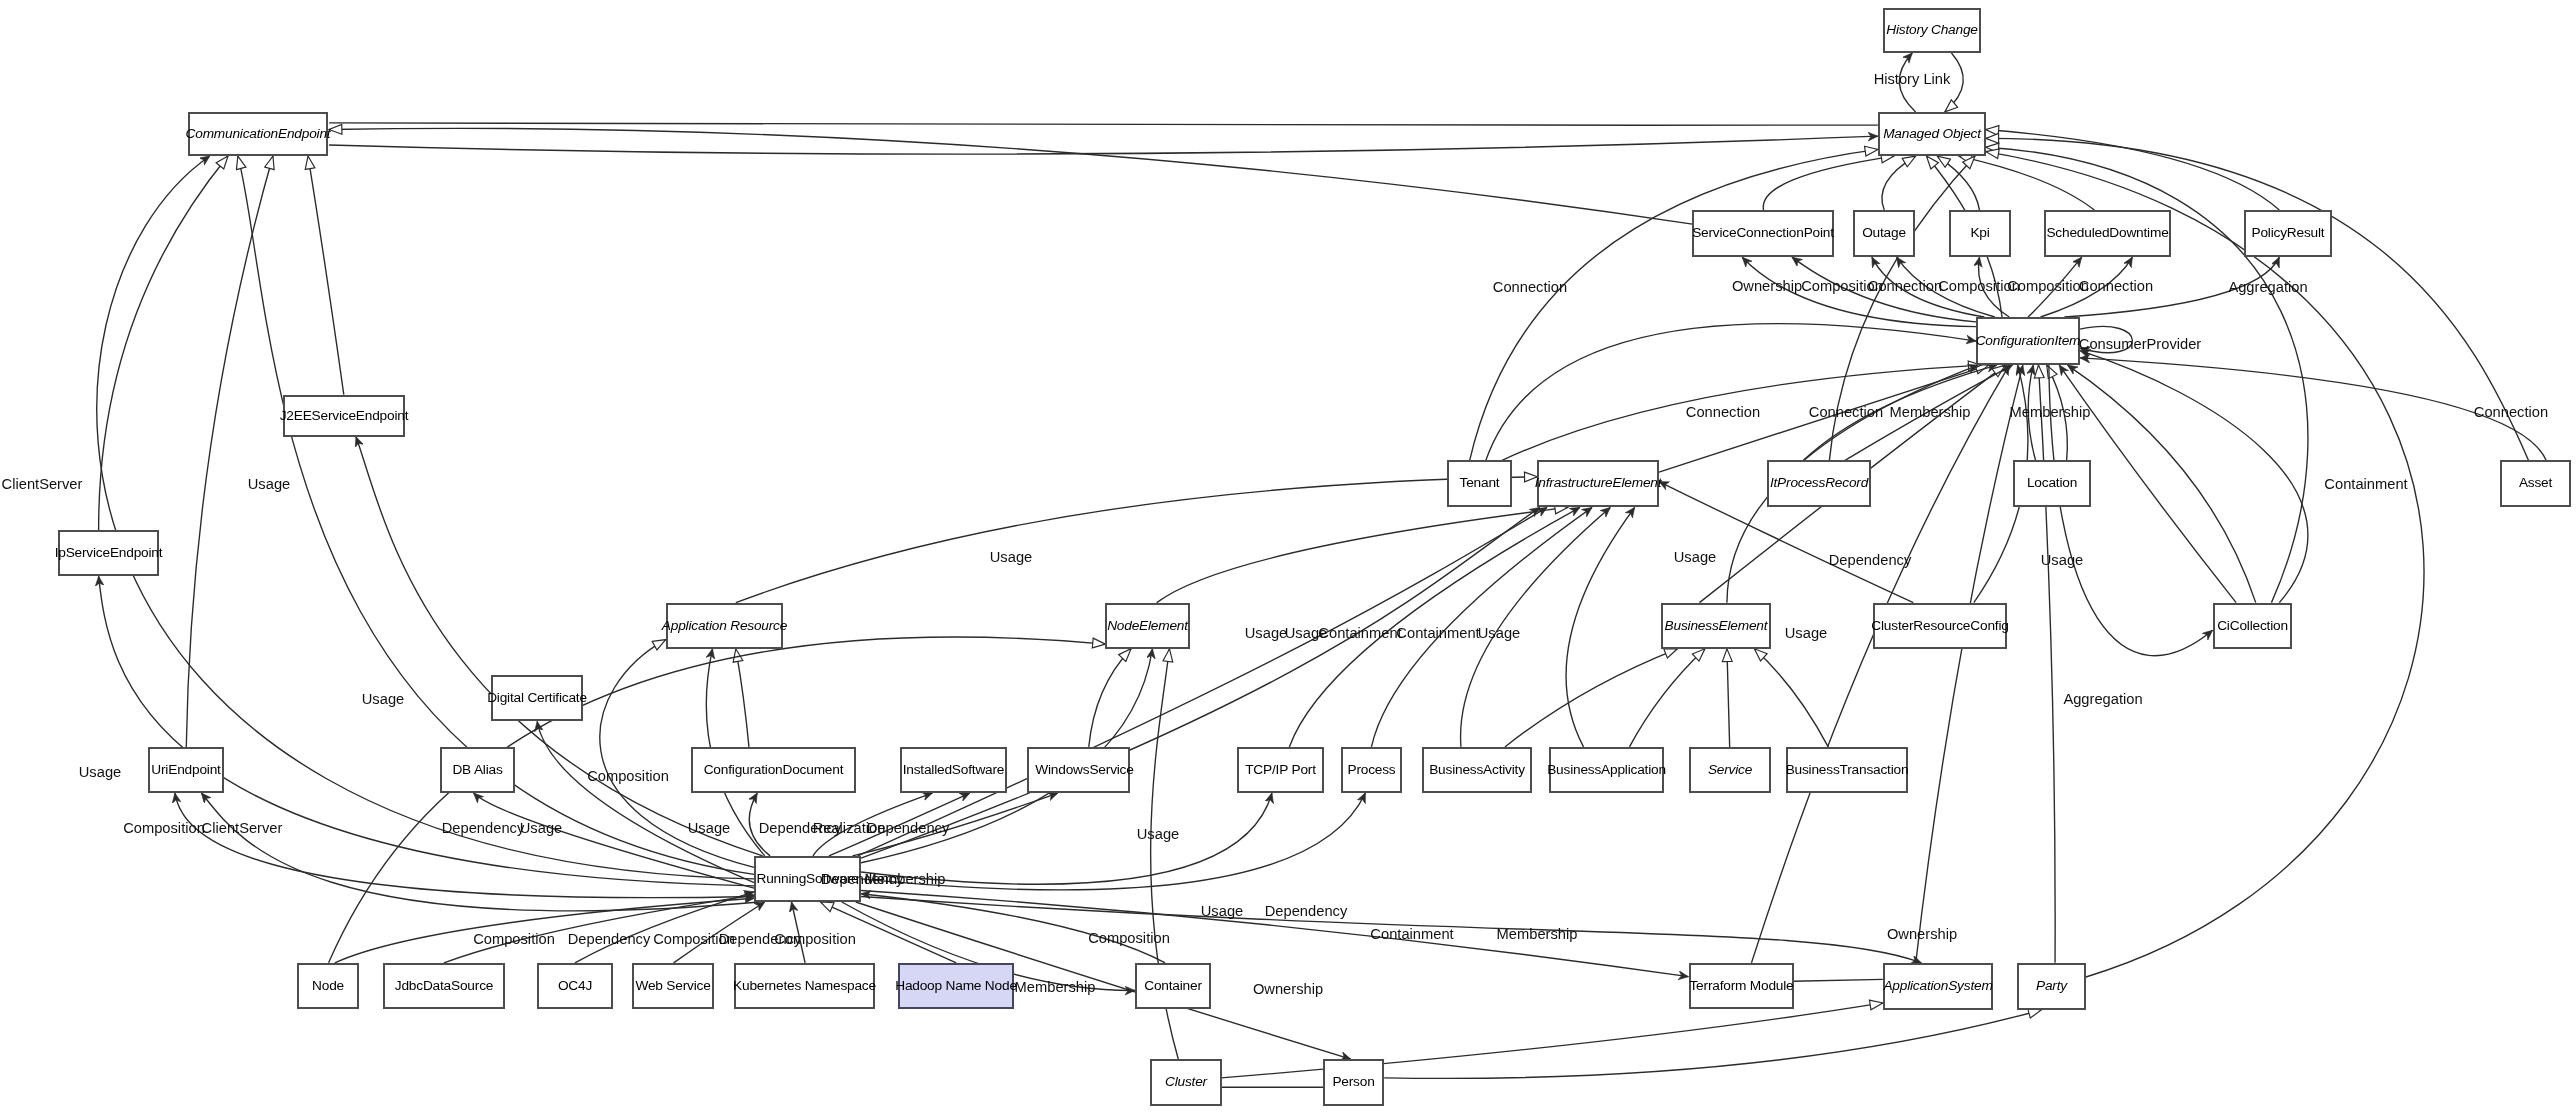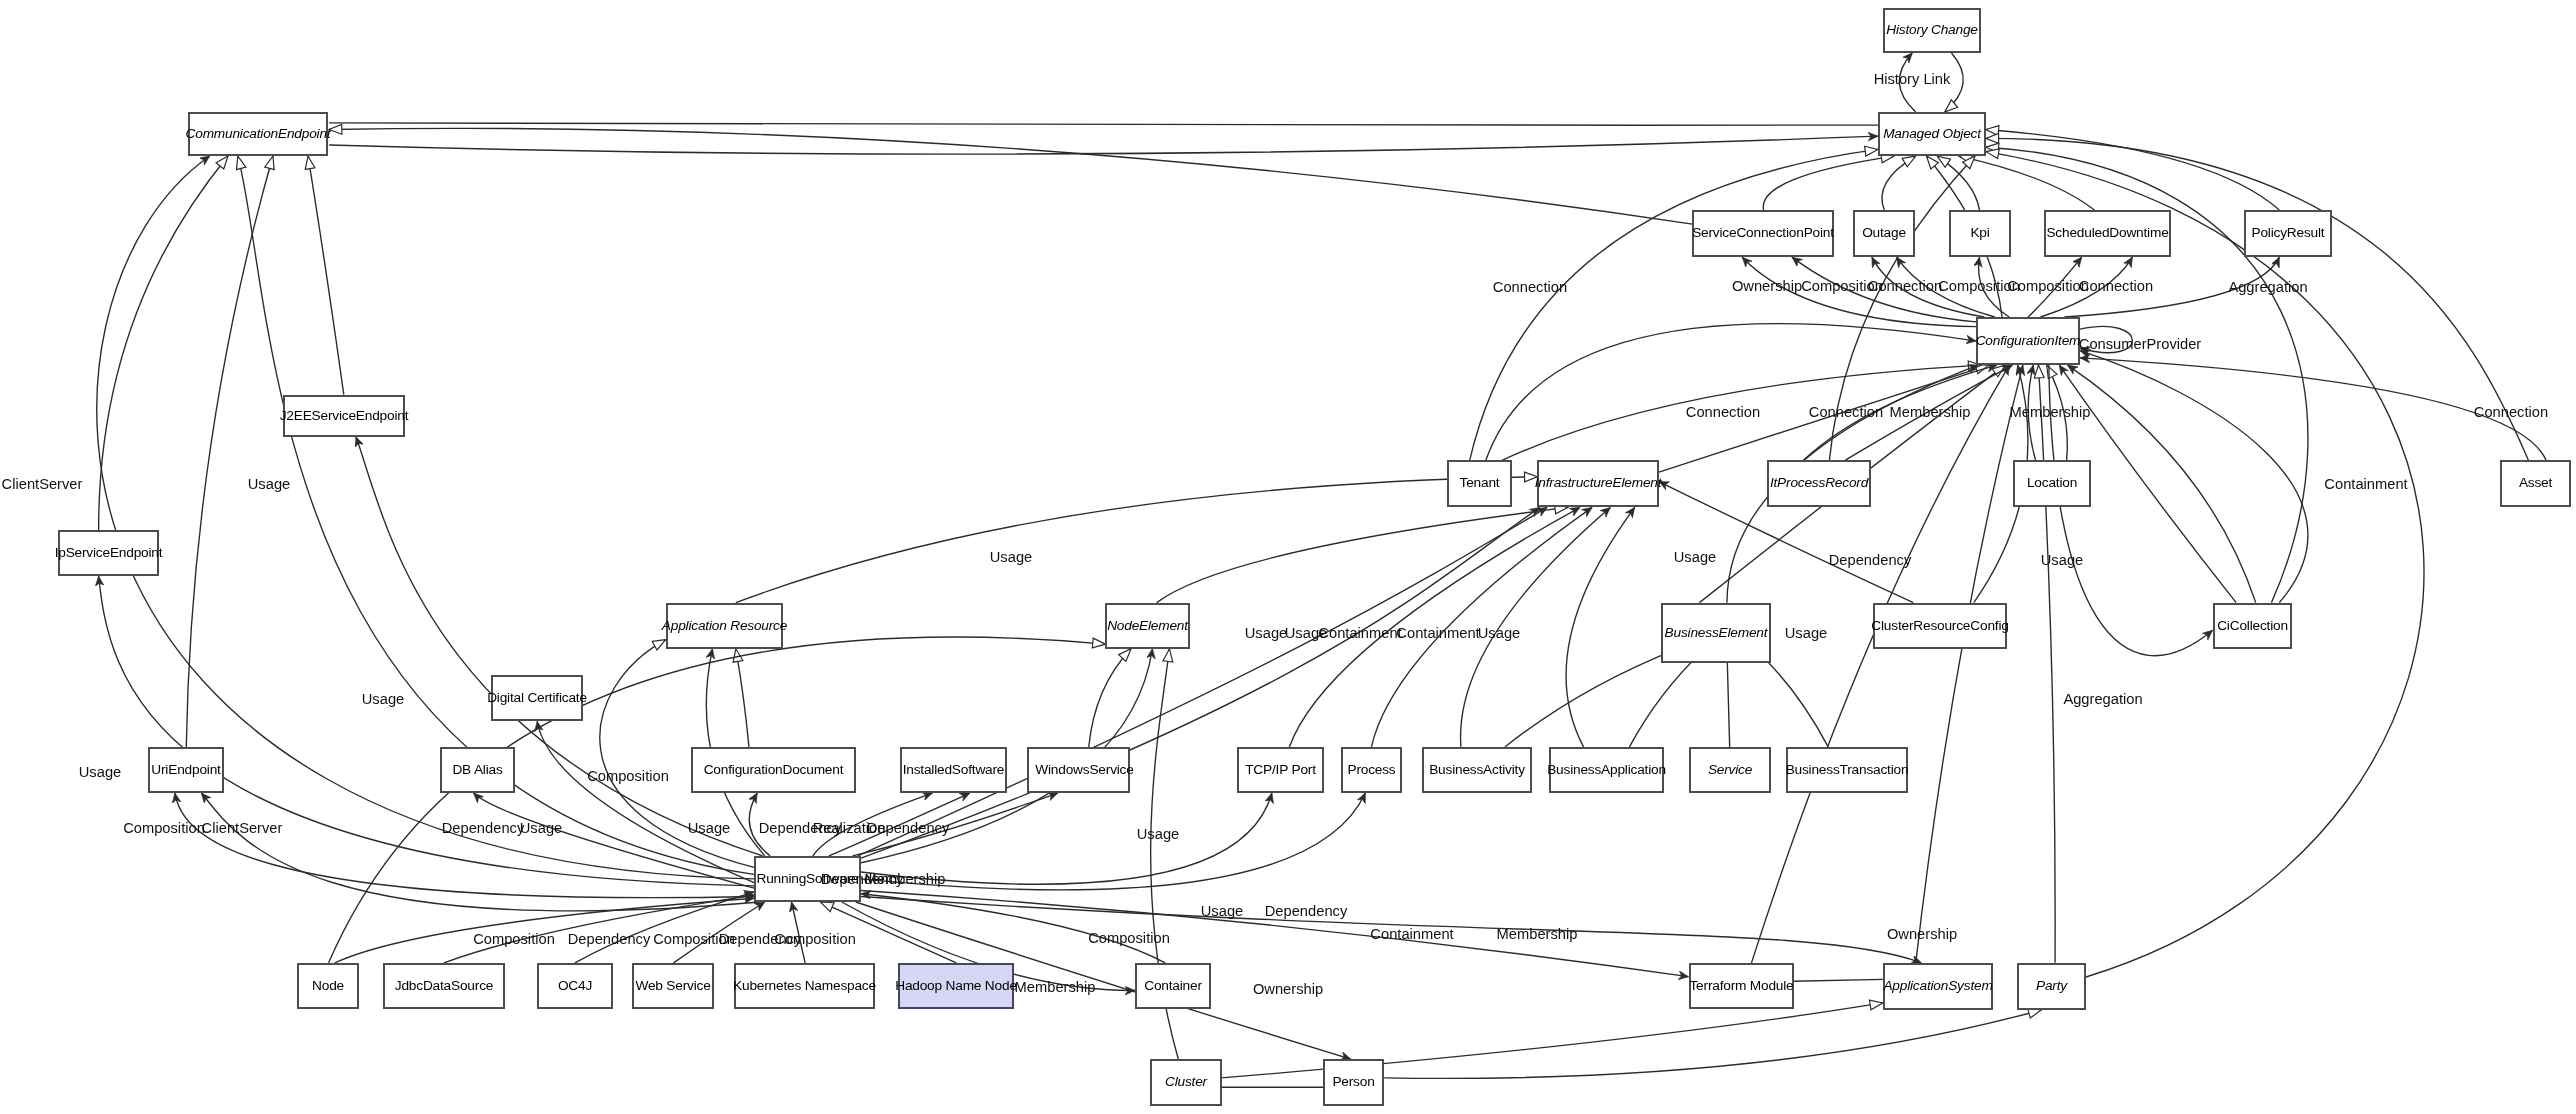--- a/index.html
+++ b/index.html
@@ -182,21 +182,21 @@
       </div>
       <div class="node" style="left: 58px; top: 530px; width: 101px; height: 46px;">
         <span>IpServiceEndpoint</span>
       </div>
       <div class="node italic" style="left: 666px; top: 603px; width: 117px; height: 46px;">
         <span>Application Resource</span>
       </div>
       <div class="node italic" style="left: 1105px; top: 603px; width: 85px; height: 46px;">
         <span>NodeElement</span>
       </div>
-      <div class="node italic" style="left: 1661px; top: 603px; width: 110px; height: 60px;">
+      <div class="node italic" style="left: 1661px; top: 603px; width: 110px; height: 46px;">
         <span>BusinessElement</span>
       </div>
       <div class="node" style="left: 1873px; top: 603px; width: 134px; height: 46px;">
         <span>ClusterResourceConfig</span>
       </div>
       <div class="node" style="left: 2213px; top: 603px; width: 79px; height: 46px;">
         <span>CiCollection</span>
       </div>
       <div class="node" style="left: 491px; top: 675px; width: 92px; height: 46px;">
         <span>Digital Certificate</span>

